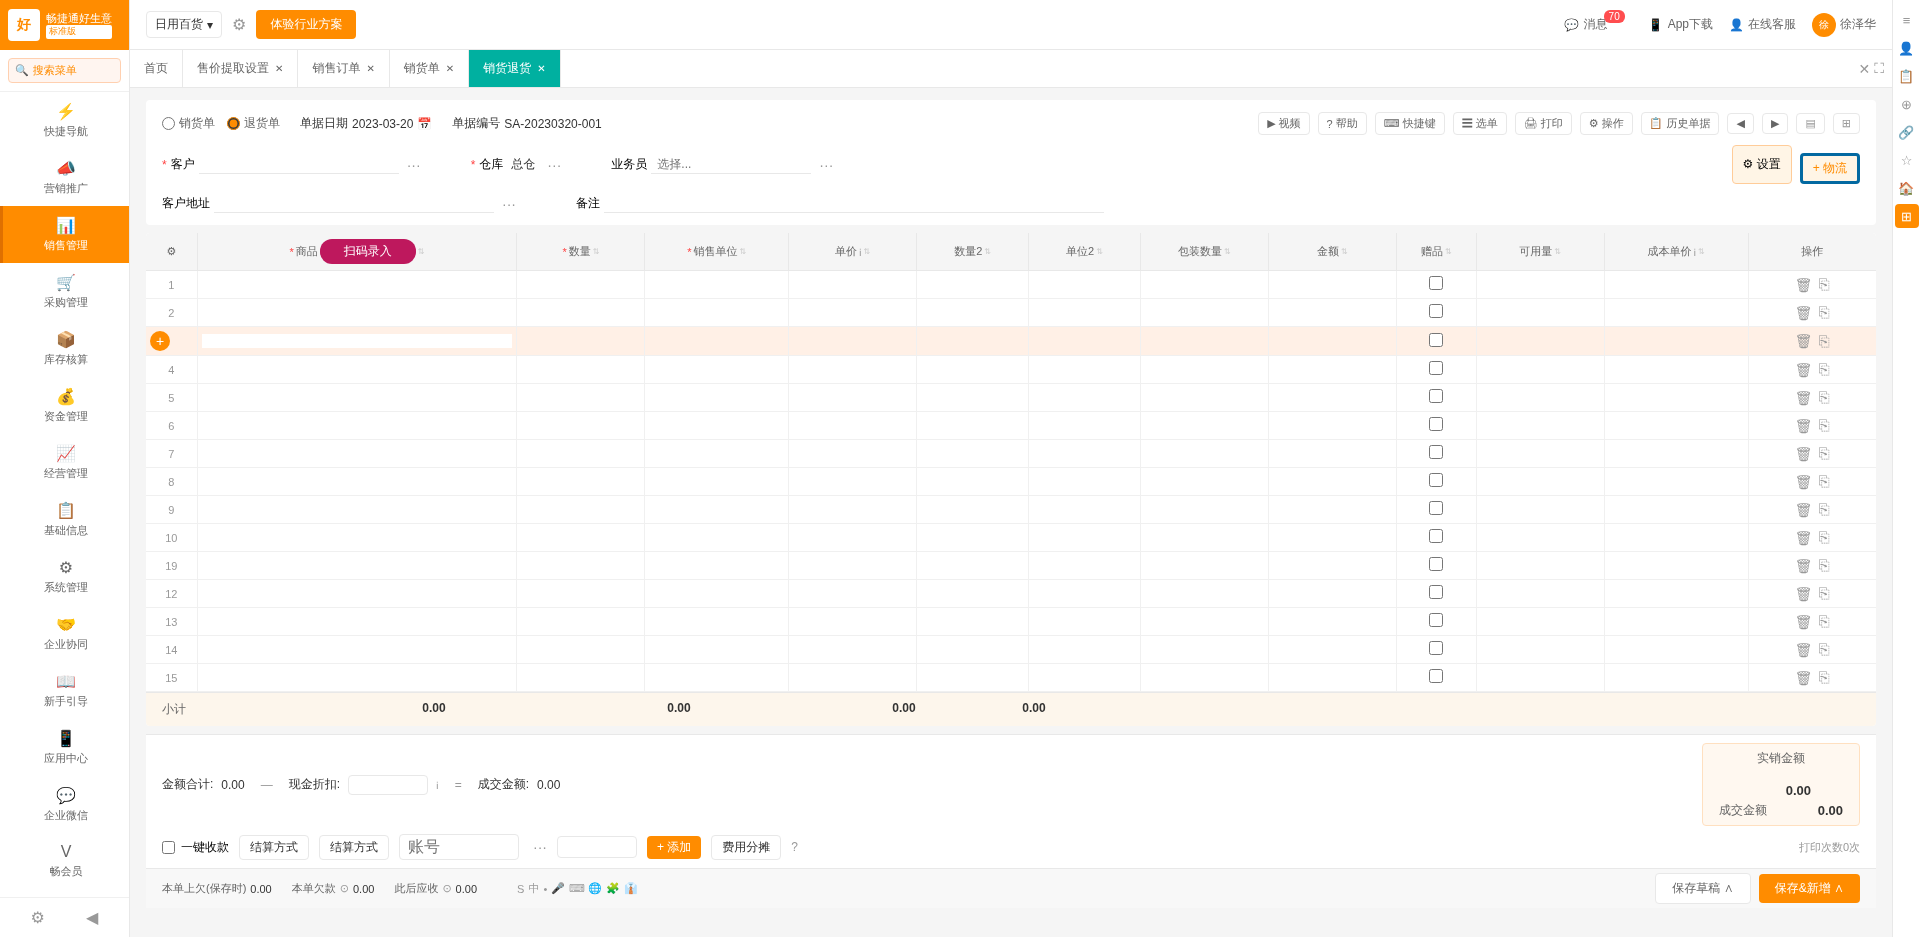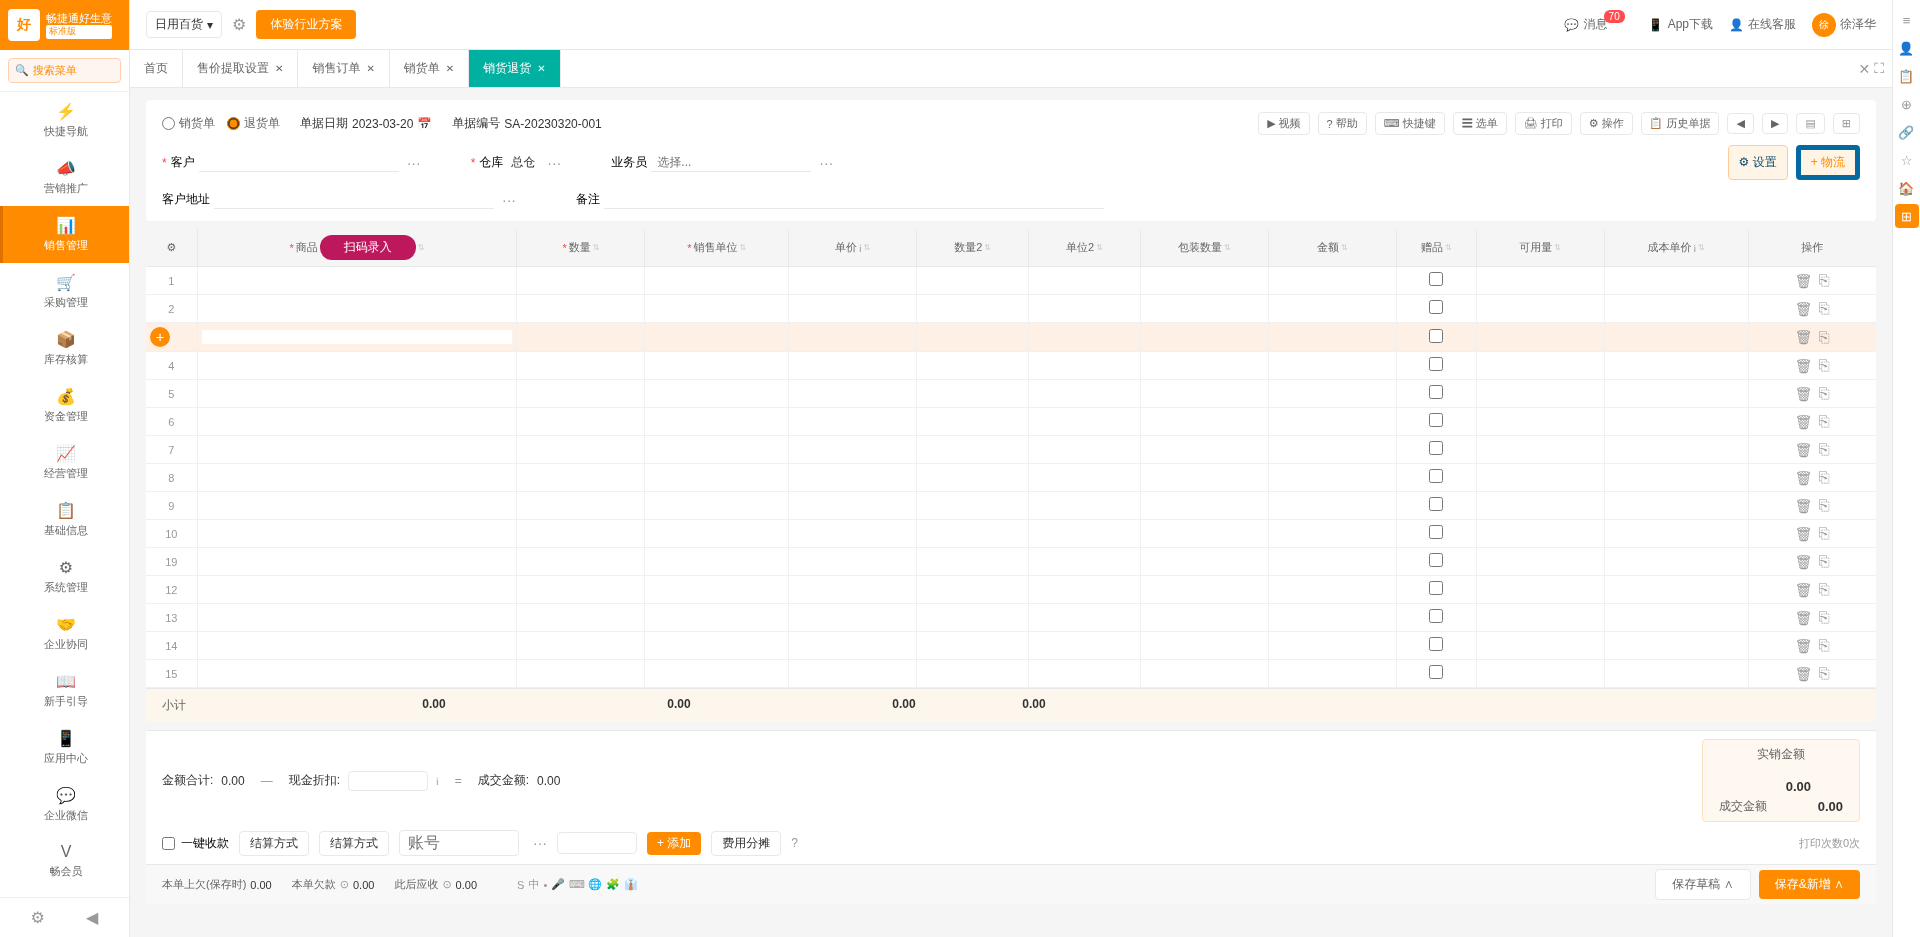--- a/index.html
+++ b/index.html
@@ -53,22 +53,22 @@
     .form-input { border: none; border-bottom: 1px solid #e8e8e8; padding: 2px 6px; min-width: 160px; font-size: 12px; color: #333; outline: none; }
     .form-dots { color: #999; font-size: 14px; cursor: pointer; margin-left: 4px; }
     .radio-group { display: flex; align-items: center; gap: 12px; }
     .radio-item { display: flex; align-items: center; gap: 4px; cursor: pointer; color: #666; font-size: 12px; }
     .radio-item input[type=radio] { accent-color: #ff8c00; }
     .date-field { display: flex; align-items: center; gap: 4px; color: #333; font-size: 12px; }
     .date-icon { color: #999; }
     .bill-no { color: #333; font-size: 12px; }
     .form-actions-right { margin-left: auto; display: flex; align-items: center; gap: 8px; }
     .action-btn { background: none; border: 1px solid #e8e8e8; border-radius: 4px; padding: 3px 8px; font-size: 11px; color: #666; cursor: pointer; display: flex; align-items: center; gap: 3px; }
-    .setting-btn { background: #fff5e6; border: 1px solid #ffcc99; color: #0c4a6e; border-radius: 4px; padding: 4px 10px; font-size: 12px; cursor: pointer; }
-    .add-logistics-btn { background: #fff5e6; border: 5px solid #0369a1; color: #ff8c00; border-radius: 4px; padding: 4px 10px; font-size: 12px; cursor: pointer; }
+    .setting-btn { background: #fff5e6; border: 1px solid #ffcc99; color: #000000; border-radius: 4px; padding: 4px 10px; font-size: 12px; cursor: pointer; }
+    .add-logistics-btn { background: #fff5e6; border: 3px solid #0369a1; color: #ff8c00; border-radius: 4px; padding: 4px 10px; font-size: 12px; cursor: pointer; margin-top: 8px; }
 
     
     .table-container { background: #fff; border-radius: 4px; overflow: hidden; margin-bottom: 8px; }
     .scan-btn { background: #be185d; color: #fff; border: none; border-radius: 12px; padding: 4px 24px; font-size: 12px; cursor: pointer; }
     table { width: 100%; border-collapse: collapse; font-size: 12px; }
     th { background: #f5f5f5; color: #666; font-weight: normal; padding: 6px 4px; text-align: center; border-bottom: 1px solid #e8e8e8; border-right: 1px solid #e8e8e8; white-space: nowrap; font-size: 11px; }
     th:last-child { border-right: none; }
     td { padding: 4px; border-bottom: 1px solid #f0f0f0; border-right: 1px solid #f0f0f0; text-align: center; height: 28px; color: #333; }
     td:last-child { border-right: none; }
     tr.highlighted { background: #fff0e6; }

